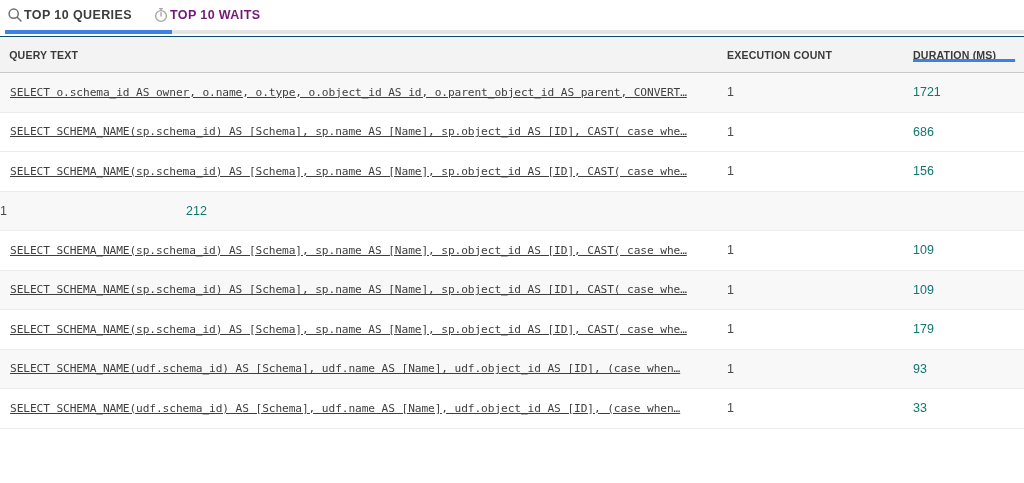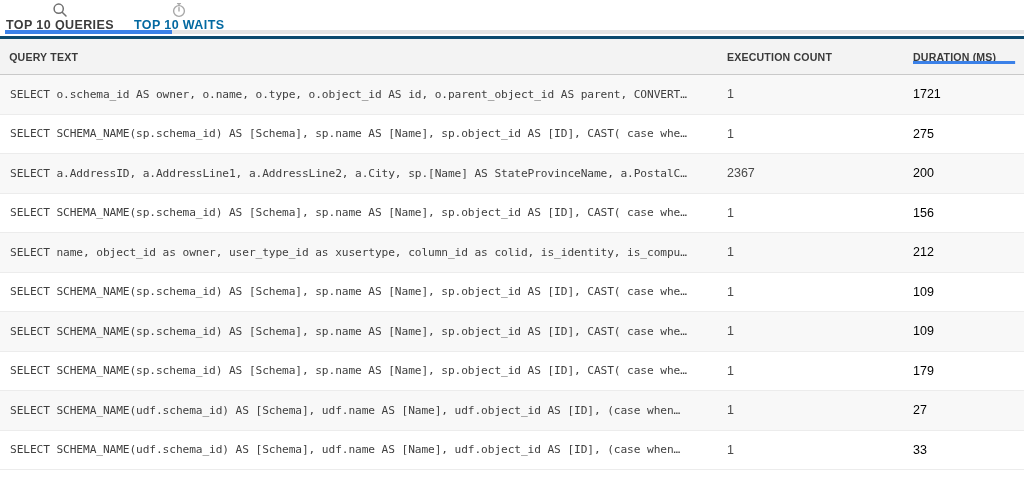--- a/index.html
+++ b/index.html
@@ -23,30 +23,29 @@
     align-items: flex-start;
     padding-top: 2px;
   }
   .tab {
     display: flex;
     align-items: center;
     height: 26px;
     padding: 0 14px 0 6px;
     cursor: pointer;
     user-select: none;
-    flex-direction: column;
   }
   .tab-label {
     font-size: 12.5px;
     font-weight: bold;
     letter-spacing: 0.4px;
     white-space: nowrap;
   }
   .tab.active .tab-label { color: #3c3c3c; }
-  .tab.inactive .tab-label { color: #0369a1; font-weight: bold; }
+  .tab.inactive .tab-label { color: #701a75; font-weight: bold; }
   .tab .ico { display: inline-flex; align-items: center; justify-content: center; width: 18px; height: 18px; }
   .tab.active .ico svg { stroke: #6f6f6f; }
   .tab.inactive .ico svg { stroke: #a8a8a8; }
 
   .tab-underline-track {
     position: absolute;
     left: 5px;
     right: 0;
     top: 30px;
     height: 4px;
@@ -57,21 +56,21 @@
     left: 5px;
     top: 30px;
     width: 167px;
     height: 4px;
     background: #3b81e8;
   }
 
   
   .grid {
     width: 1024px;
-    border-top: 3px solid #0c4a6e;
+    border-top: 1px solid #0c4a6e;
   }
   .grid-header {
     display: flex;
     align-items: center;
     height: 36px;
     background: #f3f3f3;
     border-bottom: 1px solid #c9c9c9;
     position: relative;
   }
   .grid-header .th {
@@ -109,30 +108,31 @@
 
   .cell-query {
     width: 727px;
     padding-left: 10px;
     font-family: "DejaVu Sans Mono", "Liberation Mono", monospace;
     font-size: 11.2px;
     color: #3f3f3f;
     white-space: nowrap;
     overflow: hidden;
     letter-spacing: -0.1px;
+    text-decoration: underline;
   }
   .cell-exec {
     width: 186px;
     font-size: 12.5px;
     color: #4a4a4a;
   }
   .cell-dur {
     width: 111px;
     font-size: 12.5px;
-    color: #000000;
+    color: #0f766e;
   }
 
   .grid-footer {
     height: 13px;
     background: #ffffff;
   }
 </style>
 </head>
 <body>
 
@@ -177,34 +177,28 @@
 
   <div class="grid-body">
       <div class="row odd">
         <div class="cell-query">SELECT o.schema_id AS owner, o.name, o.type, o.object_id AS id, o.parent_object_id AS parent, CONVERT…</div>
         <div class="cell-exec">1</div>
         <div class="cell-dur">1721</div>
       </div>
       <div class="row even">
         <div class="cell-query">SELECT SCHEMA_NAME(sp.schema_id) AS [Schema], sp.name AS [Name], sp.object_id AS [ID], CAST( case whe…</div>
         <div class="cell-exec">1</div>
-        <div class="cell-dur">275</div>
-      </div>
-      <div class="row odd">
-        <div class="cell-query">SELECT a.AddressID, a.AddressLine1, a.AddressLine2, a.City, sp.[Name] AS StateProvinceName, a.PostalC…</div>
-        <div class="cell-exec">2367</div>
-        <div class="cell-dur">200</div>
+        <div class="cell-dur">686</div>
       </div>
       <div class="row even">
         <div class="cell-query">SELECT SCHEMA_NAME(sp.schema_id) AS [Schema], sp.name AS [Name], sp.object_id AS [ID], CAST( case whe…</div>
         <div class="cell-exec">1</div>
         <div class="cell-dur">156</div>
       </div>
       <div class="row odd">
-        <div class="cell-query">SELECT name, object_id as owner, user_type_id as xusertype, column_id as colid, is_identity, is_compu…</div>
         <div class="cell-exec">1</div>
         <div class="cell-dur">212</div>
       </div>
       <div class="row even">
         <div class="cell-query">SELECT SCHEMA_NAME(sp.schema_id) AS [Schema], sp.name AS [Name], sp.object_id AS [ID], CAST( case whe…</div>
         <div class="cell-exec">1</div>
         <div class="cell-dur">109</div>
       </div>
       <div class="row odd">
         <div class="cell-query">SELECT SCHEMA_NAME(sp.schema_id) AS [Schema], sp.name AS [Name], sp.object_id AS [ID], CAST( case whe…</div>
@@ -212,21 +206,21 @@
         <div class="cell-dur">109</div>
       </div>
       <div class="row even">
         <div class="cell-query">SELECT SCHEMA_NAME(sp.schema_id) AS [Schema], sp.name AS [Name], sp.object_id AS [ID], CAST( case whe…</div>
         <div class="cell-exec">1</div>
         <div class="cell-dur">179</div>
       </div>
       <div class="row odd">
         <div class="cell-query">SELECT SCHEMA_NAME(udf.schema_id) AS [Schema], udf.name AS [Name], udf.object_id AS [ID], (case when…</div>
         <div class="cell-exec">1</div>
-        <div class="cell-dur">27</div>
+        <div class="cell-dur">93</div>
       </div>
       <div class="row even">
         <div class="cell-query">SELECT SCHEMA_NAME(udf.schema_id) AS [Schema], udf.name AS [Name], udf.object_id AS [ID], (case when…</div>
         <div class="cell-exec">1</div>
         <div class="cell-dur">33</div>
       </div>
     </div>
 
   <div class="grid-footer"></div>
 </div>

